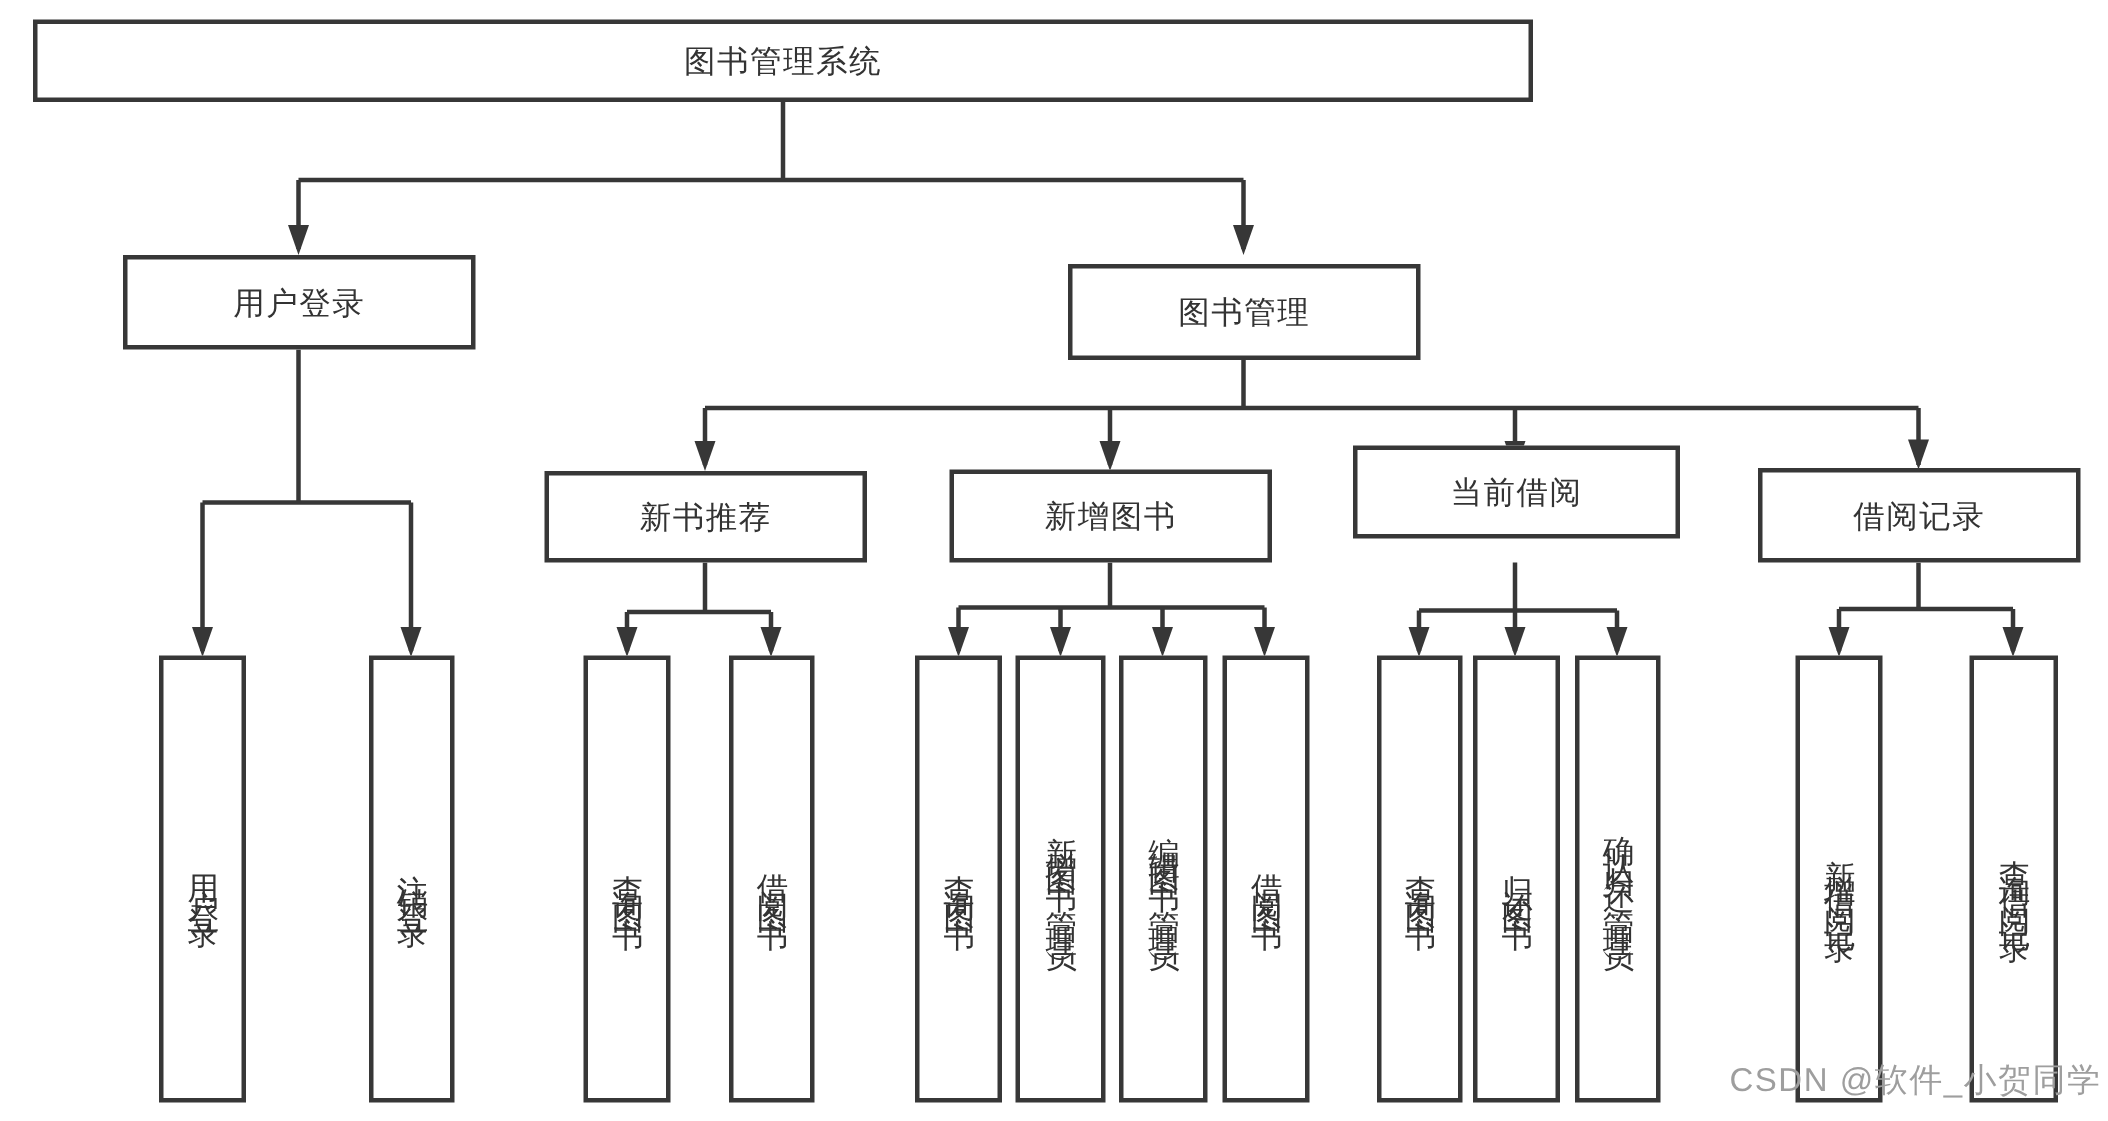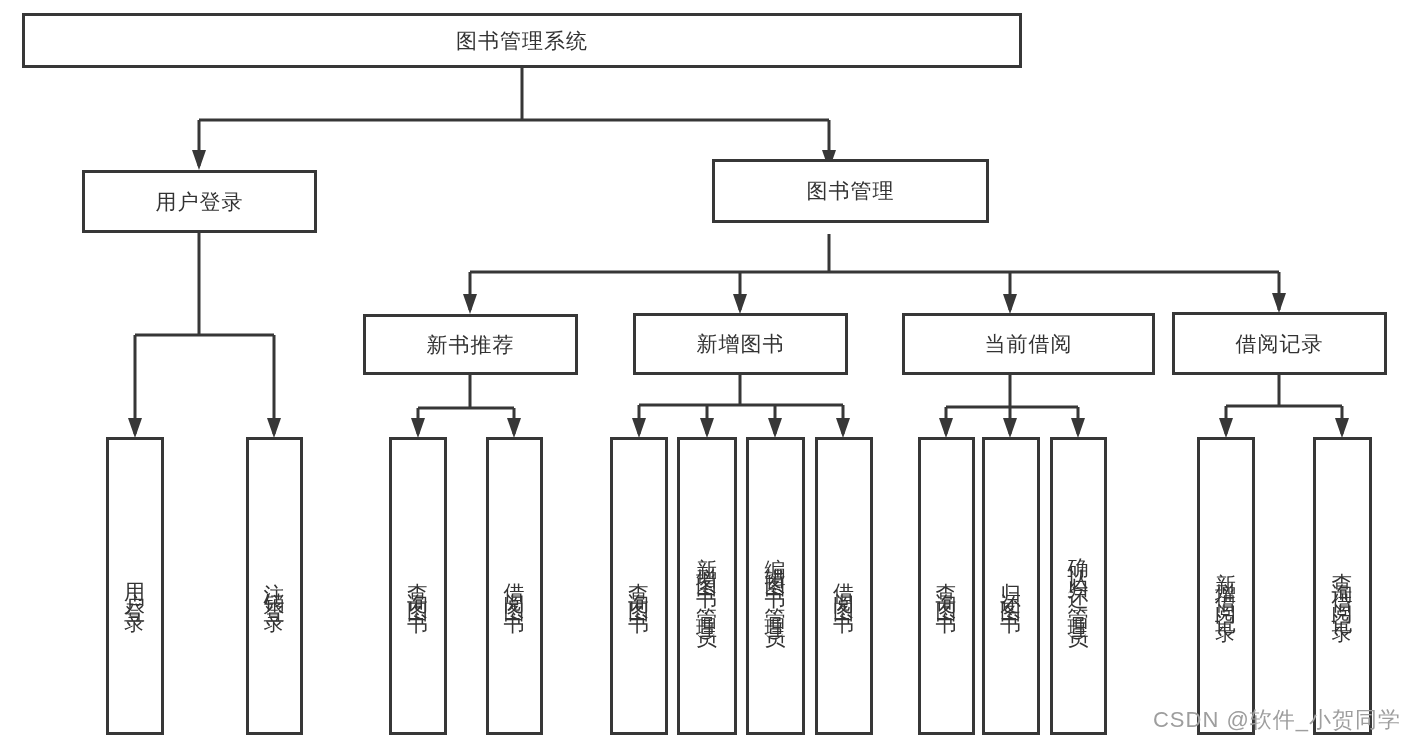--- a/index.html
+++ b/index.html
@@ -70,31 +70,31 @@
     <polygon points="1335,418 1349,418 1342,438"></polygon>
   </svg>
 
   <div class="hbox" style="left:22px;top:13px;width:1000px;height:55px">
     <span>图书管理系统</span>
   </div>
 
   <div class="hbox" style="left:82px;top:170px;width:235px;height:63px">
     <span>用户登录</span>
   </div>
-  <div class="hbox" style="left:712px;top:159px;width:277px;height:64px">
+  <div class="hbox" style="left:712px;top:176px;width:235px;height:64px">
     <span>图书管理</span>
   </div>
 
   <div class="hbox" style="left:363px;top:314px;width:215px;height:61px">
     <span>新书推荐</span>
   </div>
   <div class="hbox" style="left:633px;top:313px;width:215px;height:62px">
     <span>新增图书</span>
   </div>
-  <div class="hbox" style="left:902px;top:313px;width:253px;height:62px">
+  <div class="hbox" style="left:902px;top:297px;width:218px;height:62px">
     <span>当前借阅</span>
   </div>
   <div class="hbox" style="left:1172px;top:312px;width:215px;height:63px">
     <span>借阅记录</span>
   </div>
 
   <div class="vbox" style="left:106px;width:58px">
     <span>用户登录</span>
   </div>
   <div class="vbox" style="left:246px;width:57px">

